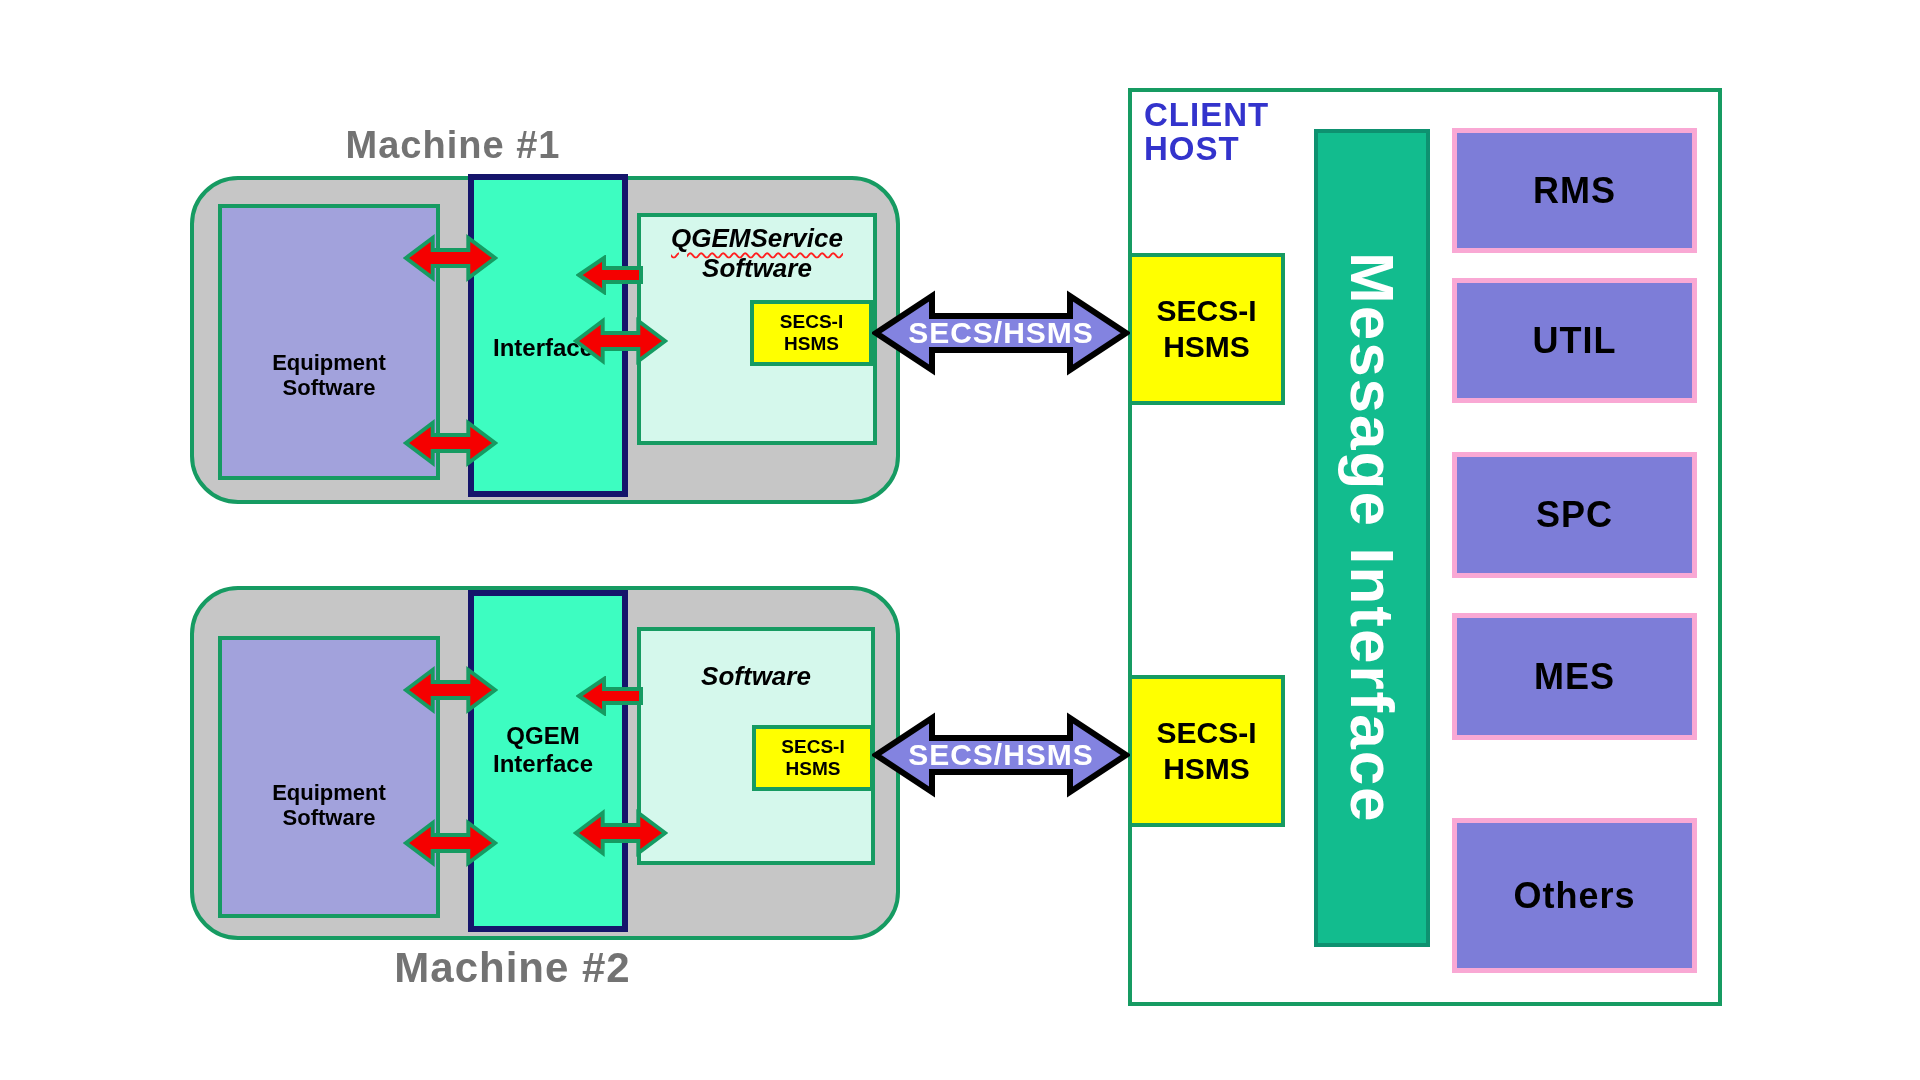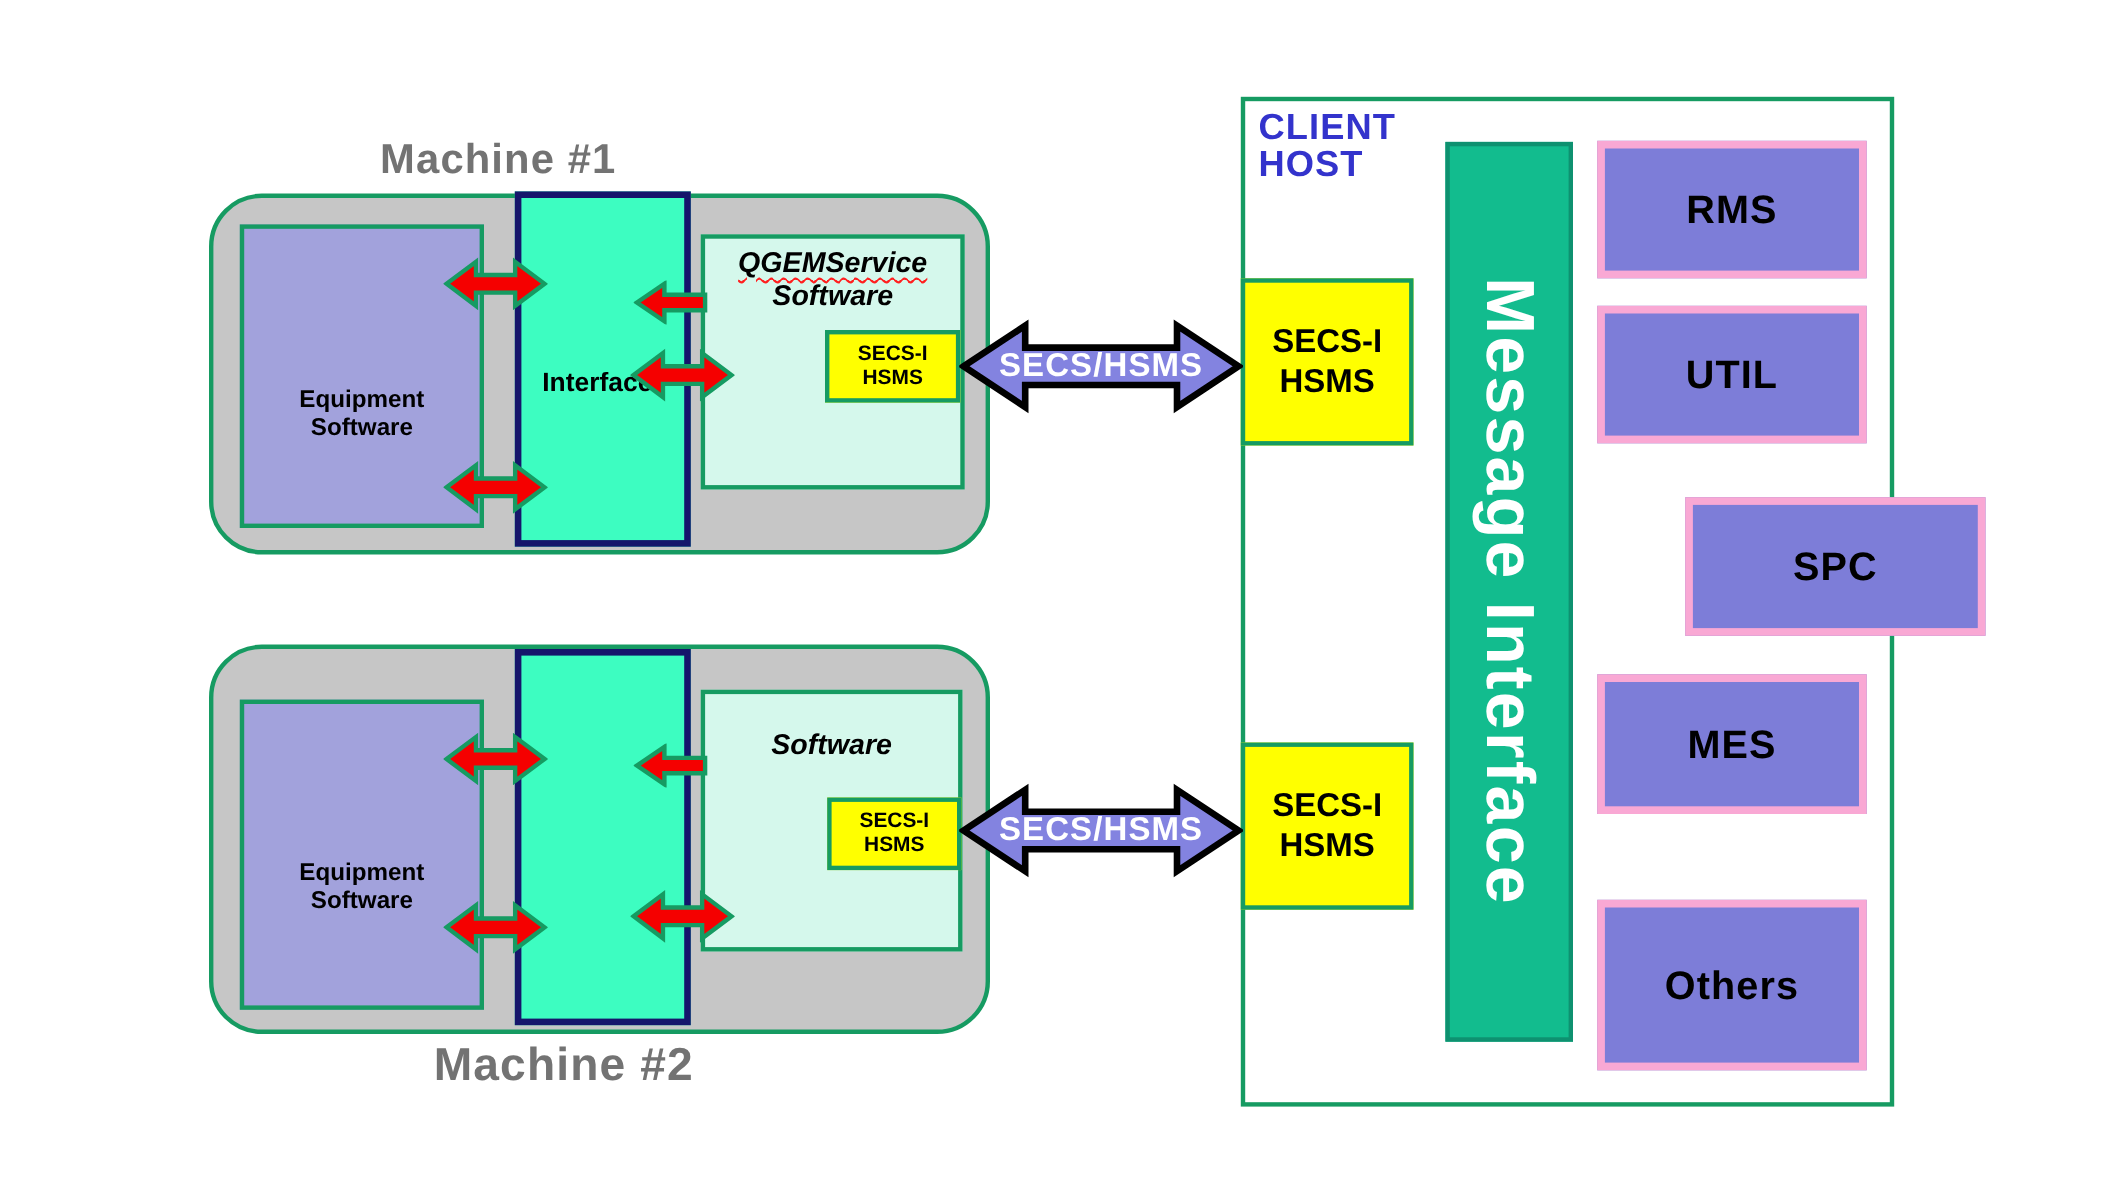--- a/index.html
+++ b/index.html
@@ -10,21 +10,21 @@
   .pre{white-space:pre-line;}
 
   
   .grayframe{background:#c6c6c6;border:4px solid #169b62;border-radius:48px;}
   .equip{background:#a2a2dc;border:4px solid #169b62;}
   .iface{background:#3dfdc1;border:6px solid #15156b;}
   .mint{background:#d5f8ec;border:4px solid #169b62;}
   .ybox{background:#ffff00;border:4px solid #169b62;}
   .chost{background:#ffffff;border:4px solid #169b62;}
   .mbar{background:#12bc8e;border:4px solid #0e9170;}
-  .appbox{background:#7d7dd8;border:7px solid #f9a8d4;}
+  .appbox{background:#7d7dd8;border:5px solid #f9a8d4;}
 
   
   .mtitle{color:#737373;font-weight:bold;font-size:38px;letter-spacing:1px;}
   .mtitle2{font-size:42px;}
   .blklbl{color:#000;font-weight:bold;}
   .eqlbl{font-size:22px;line-height:25px;text-align:center;}
   .iflbl{font-size:24px;line-height:28px;}
   .swlbl{font-size:26px;line-height:29px;font-style:italic;}
   .wavy{text-decoration:underline wavy #ff2020 2px;text-underline-offset:5px;}
   .chiplbl{font-size:19px;line-height:22px;}
@@ -81,20 +81,22 @@
       </svg>
   </div>
 
   <div class="abs grayframe" style="left:190px;top:586px;width:710px;height:354px;"></div>
 
   <div class="abs equip" style="left:218px;top:636px;width:222px;height:282px;"></div>
   <div class="abs center blklbl eqlbl pre" style="left:218px;top:770px;width:222px;height:70px;">Equipment
 Software</div>
 
   <div class="abs iface" style="left:468px;top:590px;width:160px;height:342px;"></div>
+  <div class="abs center blklbl iflbl pre" style="left:468px;top:715px;width:150px;height:70px;">QGEM
+Interface</div>
 
   <div class="abs mint" style="left:637px;top:627px;width:238px;height:238px;"></div>
   <div class="abs center blklbl swlbl" style="left:637px;top:660px;width:238px;height:32px;">Software</div>
 
   <div class="abs ybox center blklbl chiplbl pre" style="left:752px;top:725px;width:122px;height:66px;">SECS-I
 HSMS</div>
 
   <div class="abs" style="left:403px;top:665px;width:95px;height:50px;">
     <svg viewBox="0 0 96 50" preserveAspectRatio="none">
         <polygon points="3,25 30,5 30,17 66,17 66,5 93,25 66,45 66,33 30,33 30,45" fill="#f50000" stroke="#169b62" stroke-width="4"></polygon>
@@ -126,21 +128,21 @@
 HSMS</div>
   <div class="abs ybox center blklbl cylbl pre" style="left:1128px;top:675px;width:157px;height:152px;">SECS-I
 HSMS</div>
 
   <div class="abs mbar center" style="left:1314px;top:129px;width:116px;height:818px;">
     <span class="barlbl">Message Interface</span>
   </div>
 
   <div class="abs appbox center blklbl applbl" style="left:1452px;top:128px;width:245px;height:125px;">RMS</div>
   <div class="abs appbox center blklbl applbl" style="left:1452px;top:278px;width:245px;height:125px;">UTIL</div>
-  <div class="abs appbox center blklbl applbl" style="left:1532px;top:452px;width:273px;height:126px;">SPC</div>
+  <div class="abs appbox center blklbl applbl" style="left:1452px;top:452px;width:245px;height:126px;">SPC</div>
   <div class="abs appbox center blklbl applbl" style="left:1452px;top:613px;width:245px;height:127px;">MES</div>
   <div class="abs appbox center blklbl applbl" style="left:1452px;top:790px;width:245px;height:155px;margin-top:28px;">Others</div>
 
   <div class="abs center" style="left:872px;top:288px;width:258px;height:90px;">
     <svg class="abs" style="left:0;top:0;" viewBox="0 0 258 90" preserveAspectRatio="none">
       <polygon points="4,45 60,8 60,28 198,28 198,8 254,45 198,82 198,62 60,62 60,82" fill="#8383e0" stroke="#000000" stroke-width="6"></polygon>
     </svg>
     <span class="linklbl" style="position:relative;">SECS/HSMS</span>
   </div>
 

